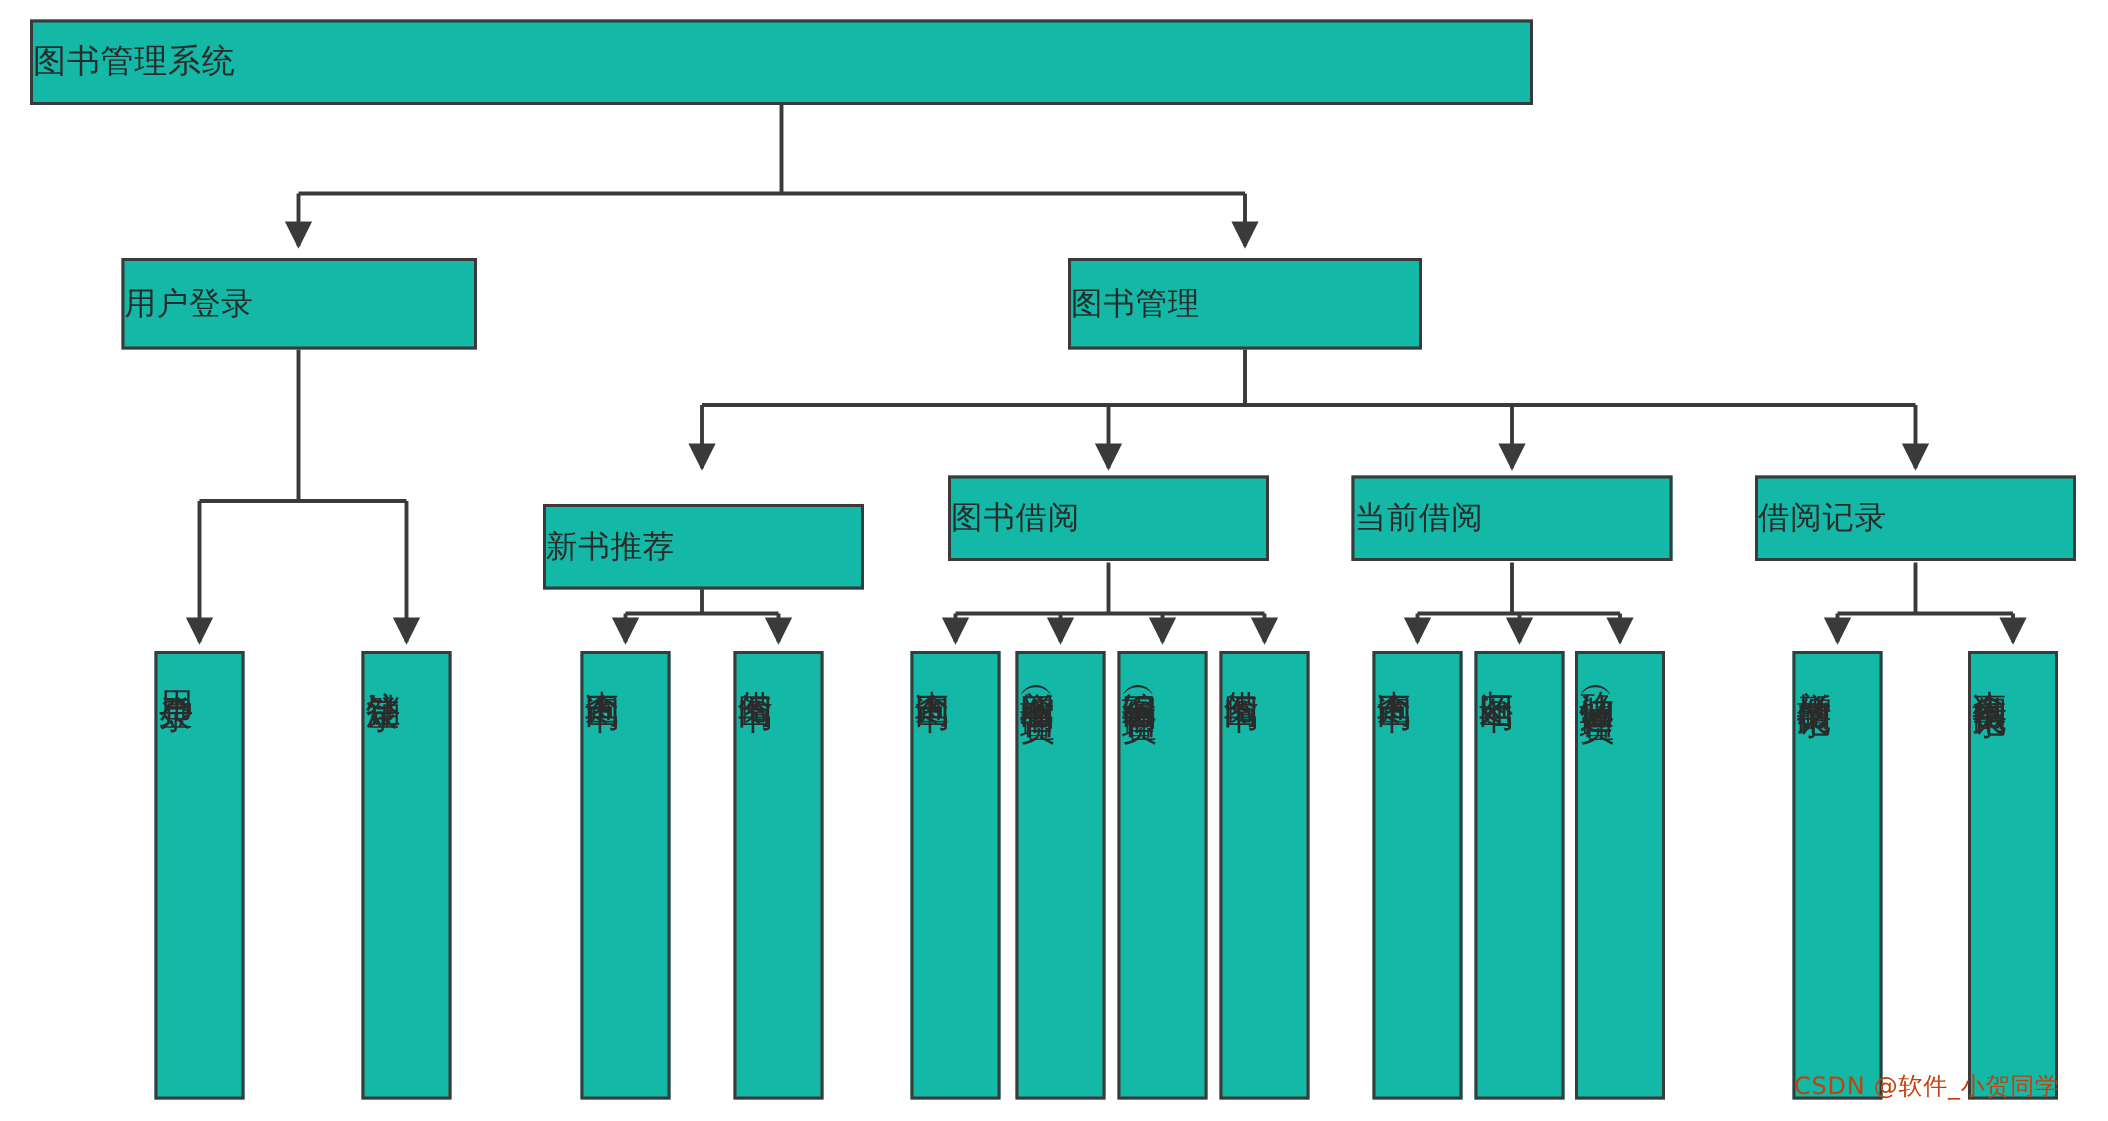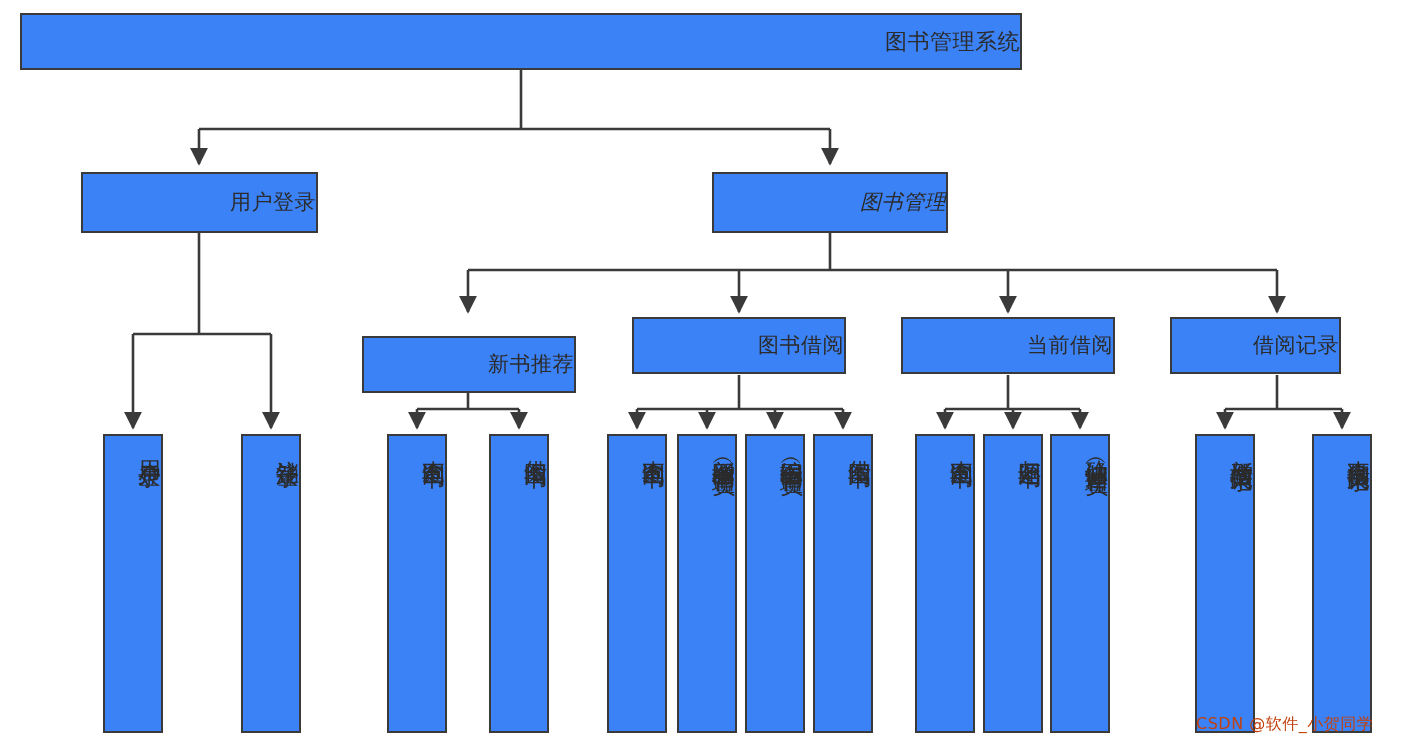--- a/index.html
+++ b/index.html
@@ -21,24 +21,24 @@
     position: absolute;
     left: 0;
     top: 0;
     width: 1405px;
     height: 747px;
   }
   .node {
     position: absolute;
     box-sizing: border-box;
     border: 2px solid #3a3a3a;
-    background: #3b82f6;
+    background: #14b8a6;
     display: flex;
     align-items: center;
-    justify-content: flex-end;
+    justify-content: flex-start;
     color: #2b2b2b;
   }
   .node .label {
     display: block;
     text-align: center;
     line-height: 1.18;
     letter-spacing: 0.5px;
   }
   .node.horiz .label {
     font-size: 21px;
@@ -122,34 +122,34 @@
     </g>
   </svg>
 
   <div class="node horiz root" style="left:20px; top:13px; width:1002px; height:57px;">
     <span class="label">图书管理系统</span>
   </div>
 
   <div class="node horiz" style="left:81px; top:172px; width:237px; height:61px;">
     <span class="label">用户登录</span>
   </div>
-  <div class="node horiz" style="left:712px; top:172px; width:236px; height:61px;font-style:italic;">
+  <div class="node horiz" style="left:712px; top:172px; width:236px; height:61px;">
     <span class="label">图书管理</span>
   </div>
 
   <div class="node horiz" style="left:362px; top:336px; width:214px; height:57px;">
     <span class="label">新书推荐</span>
   </div>
   <div class="node horiz" style="left:901px; top:317px; width:214px; height:57px;">
     <span class="label">当前借阅</span>
   </div>
   <div class="node horiz" style="left:632px; top:317px; width:214px; height:57px;">
     <span class="label">图书借阅</span>
   </div>
-  <div class="node horiz" style="left:1170px; top:317px; width:171px; height:57px;">
+  <div class="node horiz" style="left:1170px; top:317px; width:214px; height:57px;">
     <span class="label">借阅记录</span>
   </div>
 
   <div class="node vert" style="left:103px; top:434px; width:60px; height:299px;">
     <span class="label">用户登录</span>
   </div>
   <div class="node vert" style="left:241px; top:434px; width:60px; height:299px;">
     <span class="label">注销登录</span>
   </div>
 

